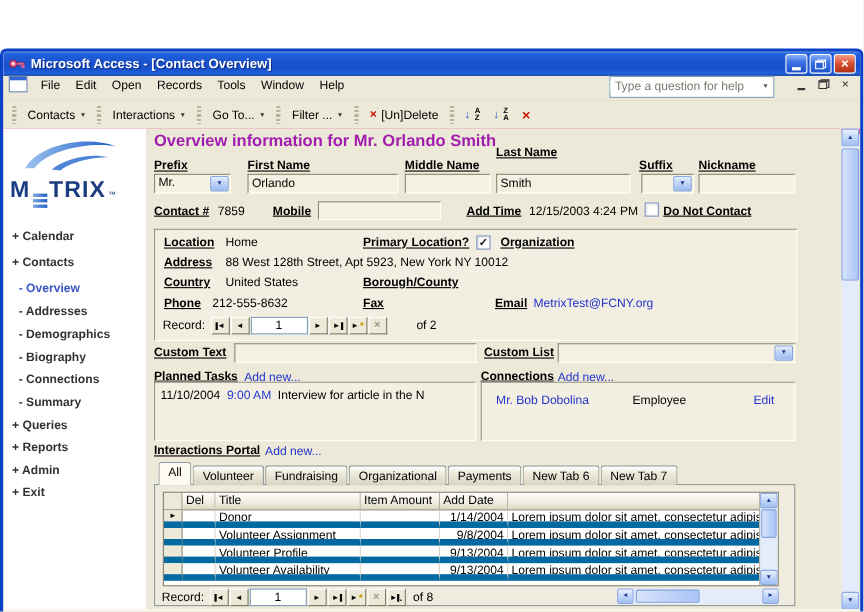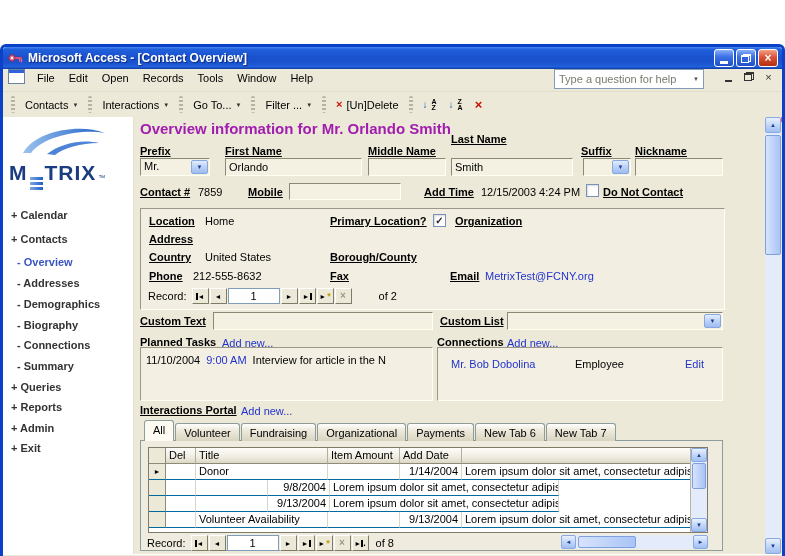--- a/index.html
+++ b/index.html
@@ -93,21 +93,21 @@
        font-size:11px;font-family:inherit;text-align:center;padding:0;outline:none;}
   
   .tabs{display:flex;align-items:flex-end;height:21px;}
   .tab{box-sizing:border-box;height:18px;padding:3px 8px 0;background:linear-gradient(180deg,#FFFFFF,#F0EDE0 30%,#D8D4C0);
        border:1px solid #8E9C9C;border-bottom:none;border-radius:3px 3px 0 0;margin-right:1px;cursor:pointer;white-space:nowrap;}
   .tab.active{height:21px;background:#FCFAF1;position:relative;z-index:3;}
   .portal-frame{position:absolute;box-sizing:border-box;border:1px solid #8E9C9C;background:#EFECDF;z-index:1;}
   
   .ds{box-sizing:border-box;background:#fff;border:1px solid #7E7B66;overflow:hidden;}
   .ds-row{display:flex;height:16px;}
-  .c{box-sizing:border-box;border-right:1px solid #D9D6C9;border-bottom:1px solid #0369a1;padding:1px 3px;
+  .c{box-sizing:border-box;border-right:1px solid #D9D6C9;border-bottom:6px solid #0369a1;padding:1px 3px;
        white-space:nowrap;overflow:hidden;flex:none;height:16px;line-height:13px;}
   .hd{background:linear-gradient(180deg,#FEFDFB,#EFECE0 60%,#DCD8C6);border-right:1px solid #B2AF9E;
        border-bottom:1px solid #8E8B78;cursor:pointer;}
   .sel{width:17px;background:#ECE9D8;border-right:1px solid #8E8B78;padding:0;display:flex;align-items:center;justify-content:center;}
   .selglyph{font-size:7px;line-height:1;}
   .w-del{width:30px;}.w-title{width:132px;}.w-amt{width:72px;}.w-date{width:62px;}.w-notes{width:229px;}
   .r{text-align:right;}
   
   .sbtn{box-sizing:border-box;display:flex;align-items:center;justify-content:center;font-size:6px;color:#1B3E92;cursor:pointer;
        background:linear-gradient(180deg,#E9F1FE,#C3D6F8 50%,#A0BFF2);border:1px solid #89A9E2;border-radius:2px;}
@@ -289,20 +289,21 @@
   <span class="abs cb" style="left:583px;top:137px"></span>
   <span class="abs lbl" style="left:600px;top:139px">Do Not Contact</span>
 
   <div class="abs locpanel" style="left:137px;top:161px;width:583px;height:100px">
     <span class="abs lbl" style="left:8px;top:6px">Location</span>
     <span class="abs val" style="left:64px;top:6px">Home</span>
     <span class="abs lbl" style="left:189px;top:6px">Primary Location?</span>
     <span class="abs cb" style="left:292px;top:5px">✓</span>
     <span class="abs lbl" style="left:314px;top:6px">Organization</span>
     <span class="abs lbl" style="left:8px;top:24px">Address</span>
+    <span class="abs val" style="left:64px;top:24px">88 West 128th Street, Apt 5923, New York NY 10012</span>
     <span class="abs lbl" style="left:8px;top:42px">Country</span>
     <span class="abs val" style="left:64px;top:42px">United States</span>
     <span class="abs lbl" style="left:189px;top:42px">Borough/County</span>
     <span class="abs lbl" style="left:8px;top:61px">Phone</span>
     <span class="abs val" style="left:52px;top:61px">212-555-8632</span>
     <span class="abs lbl" style="left:189px;top:61px">Fax</span>
     <span class="abs lbl" style="left:309px;top:61px">Email</span>
     <span class="abs link" style="left:344px;top:61px">MetrixTest@FCNY.org</span>
     <div class="abs recnav" style="left:6px;top:79px">
       <span class="rlabel">Record:</span>
@@ -390,27 +391,29 @@
         </span>
       <span class="c w-del"></span>
       <span class="c w-title">Donor</span>
       <span class="c w-amt"></span>
       <span class="c w-date r">1/14/2004</span>
       <span class="c w-notes">Lorem ipsum dolor sit amet, consectetur adipisicing elit</span>
     </div>
     <div class="ds-row">
       <span class="c sel"></span>
       <span class="c w-del"></span>
+      <span class="c w-title">Volunteer Assignment</span>
       <span class="c w-amt"></span>
       <span class="c w-date r">9/8/2004</span>
       <span class="c w-notes">Lorem ipsum dolor sit amet, consectetur adipisicing elit</span>
     </div>
     <div class="ds-row">
       <span class="c sel"></span>
       <span class="c w-del"></span>
+      <span class="c w-title">Volunteer Profile</span>
       <span class="c w-amt"></span>
       <span class="c w-date r">9/13/2004</span>
       <span class="c w-notes">Lorem ipsum dolor sit amet, consectetur adipisicing elit</span>
     </div>
     <div class="ds-row">
       <span class="c sel"></span>
       <span class="c w-del"></span>
       <span class="c w-title">Volunteer Availability</span>
       <span class="c w-amt"></span>
       <span class="c w-date r">9/13/2004</span>

